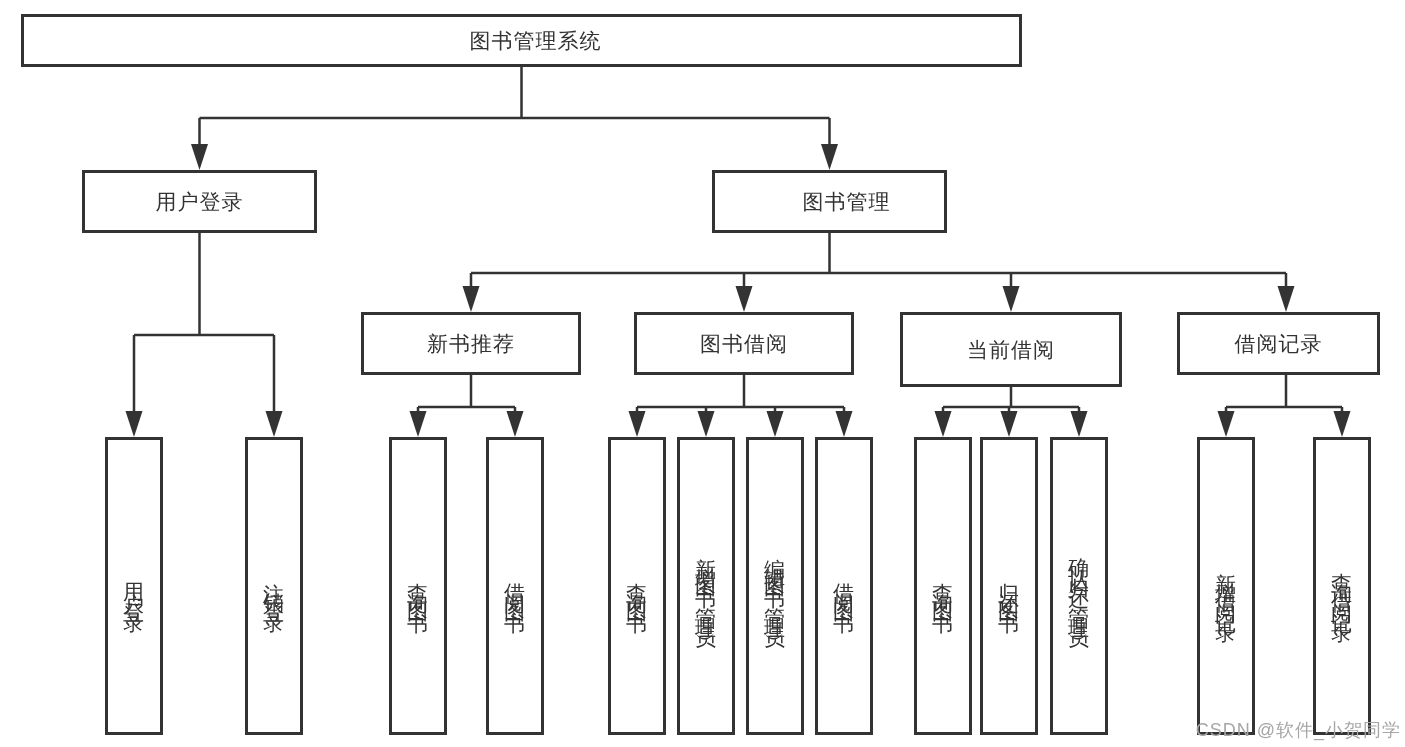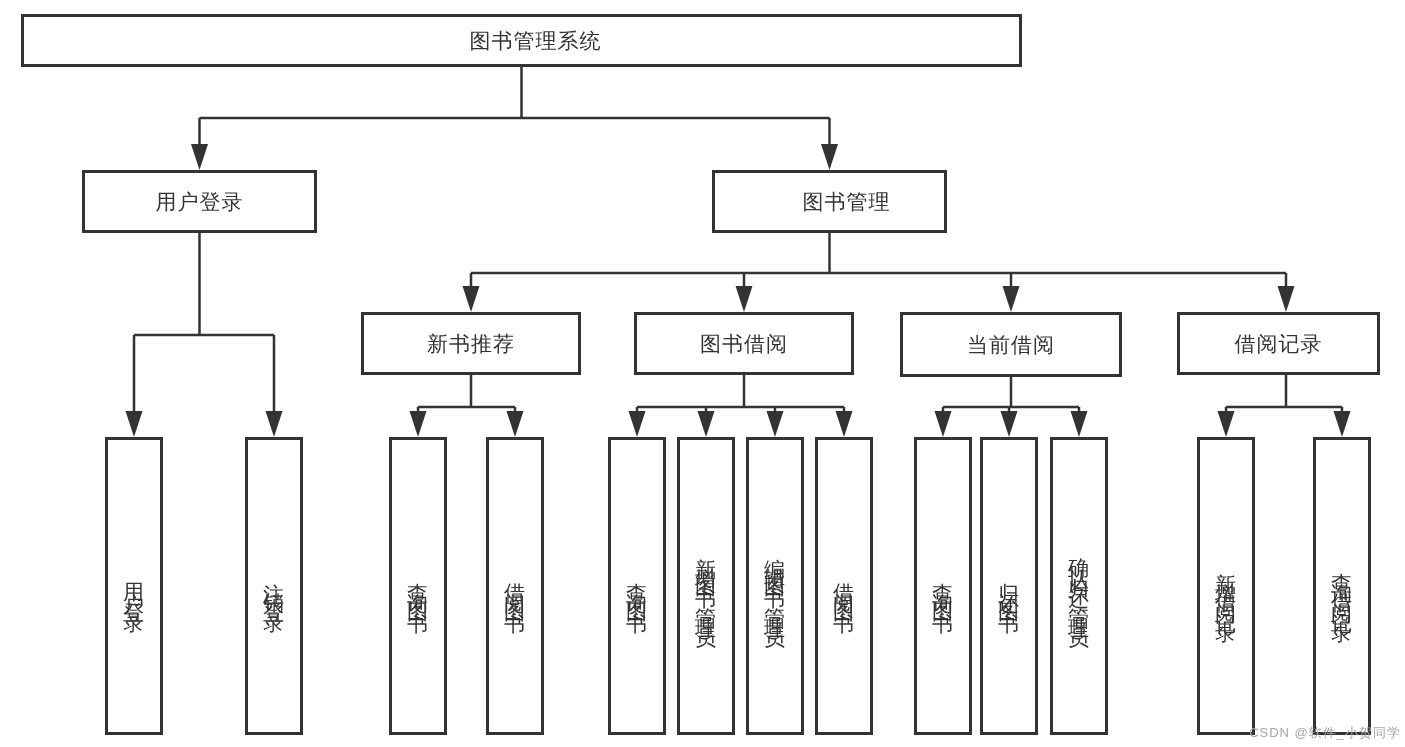--- a/index.html
+++ b/index.html
@@ -53,21 +53,21 @@
     letter-spacing: 10px;
     line-height: 1;
     font-size: 21px;
     color: var(--text);
   }
 
   .watermark {
     position: absolute;
     right: 4px;
     bottom: 5px;
-    font-size: 13px;
+    font-size: 18px;
     letter-spacing: 1px;
     color: var(--wm);
     white-space: nowrap;
   }
 </style>
 </head>
 <body>
 
 <div class="canvas">
 
@@ -117,21 +117,21 @@
   <div class="node" style="left:712px; top:170px; width:235px; height:63px;padding-left:34px;">
     <span>图书管理</span>
   </div>
 
   <div class="node" style="left:361px; top:312px; width:220px; height:63px;">
     <span>新书推荐</span>
   </div>
   <div class="node" style="left:634px; top:312px; width:220px; height:63px;">
     <span>图书借阅</span>
   </div>
-  <div class="node" style="left:900px; top:312px; width:222px; height:65px;">
+  <div class="node" style="left:900px; top:312px; width:222px; height:75px;">
     <span>当前借阅</span>
   </div>
   <div class="node" style="left:1177px; top:312px; width:203px; height:63px;">
     <span>借阅记录</span>
   </div>
 
   <div class="node leaf" style="left:105px; top:437px; width:58px; height:298px;">
     <span class="vtext">用户登录</span>
   </div>
   <div class="node leaf" style="left:245px; top:437px; width:58px; height:298px;">

